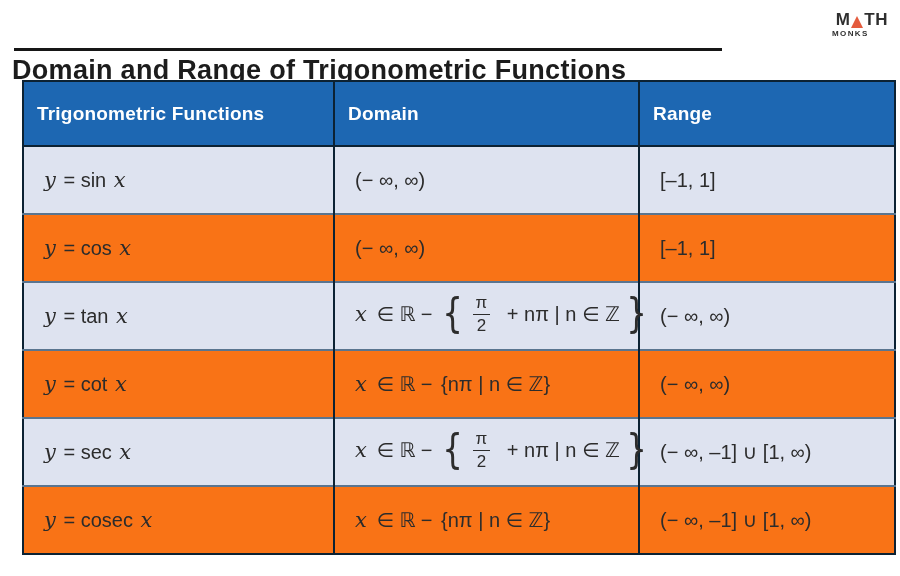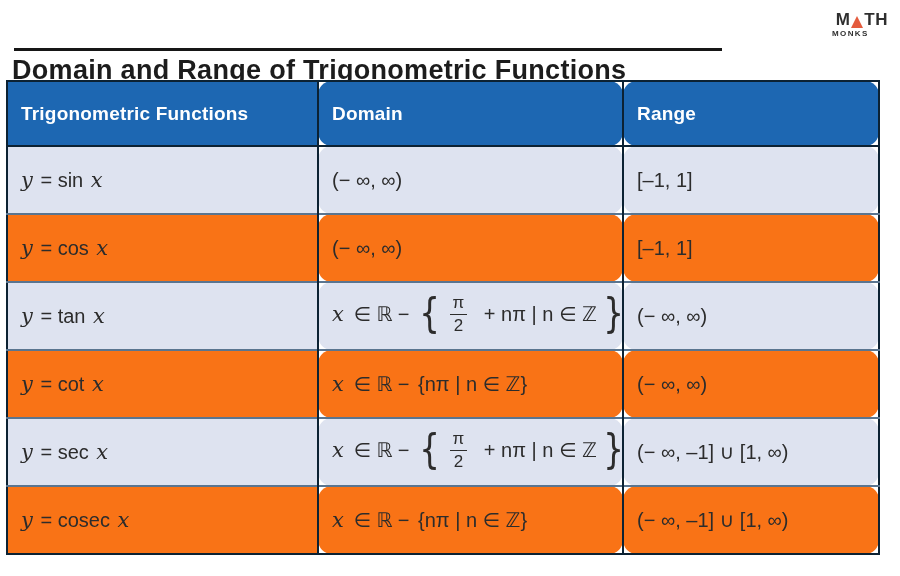--- a/index.html
+++ b/index.html
@@ -15,32 +15,32 @@
   
   .logo { position:absolute; top:11px; right:12px; width:56px; }
   .logo-top { display:flex; align-items:flex-end; justify-content:flex-end;
               font-weight:800; font-size:17px; color:#2f2f2f; line-height:1; letter-spacing:0.5px; }
   .logo-tri { width:0; height:0; border-left:6.5px solid transparent; border-right:6.5px solid transparent;
               border-bottom:12px solid #e45b3d; display:inline-block; margin:0 1px 0.5px 1px; }
   .logo-sub { text-align:left; font-size:8px; font-weight:700; letter-spacing:1.4px;
               color:#2f2f2f; margin-top:1px; padding-right:1px; }
 
   
-  table.trig { position:absolute; left:6px; top:80px; width:872px; border-collapse:collapse;
+  table.trig { position:absolute; left:22px; top:80px; width:872px; border-collapse:collapse;
                table-layout:fixed; border:2px solid #0c2233; }
   col.c1 { width:311px; } col.c2 { width:305px; } col.c3 { width:256px; }
 
   thead tr { height:65px; }
   thead td { background:#1d67b2; color:#ffffff; font-size:19px; font-weight:700;
              vertical-align:middle; padding-left:13px; letter-spacing:0.2px;
              border-bottom:2px solid #0c2233; }
   tbody tr { height:68px; }
-  tbody td { vertical-align:middle; padding-left:13px; font-size:20px; color:#2c2c2c;
+  tbody td { vertical-align:middle; padding-left:20px; font-size:20px; color:#2c2c2c;
              font-family:"Liberation Sans","DejaVu Sans",sans-serif; white-space:nowrap; }
-  td + td { border-left:2px solid #0c2233;border-radius:14px; }
+  td + td { border-left:2px solid #0c2233; }
   tbody tr + tr td { border-top:2px solid #5a7590; }
   tbody tr.odd td  { background:#dee3f0; }
   tbody tr.even td { background:#f97316; }
 
   
   .var { font-family:"DejaVu Serif",serif; font-style:italic; font-size:21px; }
   .op  { margin:0 2px; }
   .rel { margin:0 3px 0 4px; }
   .brace { display:inline-block; font-family:"DejaVu Sans",sans-serif; font-size:36px;
            font-weight:400; line-height:0.8; vertical-align:middle; transform:scaleY(1.12) scaleX(0.9);

